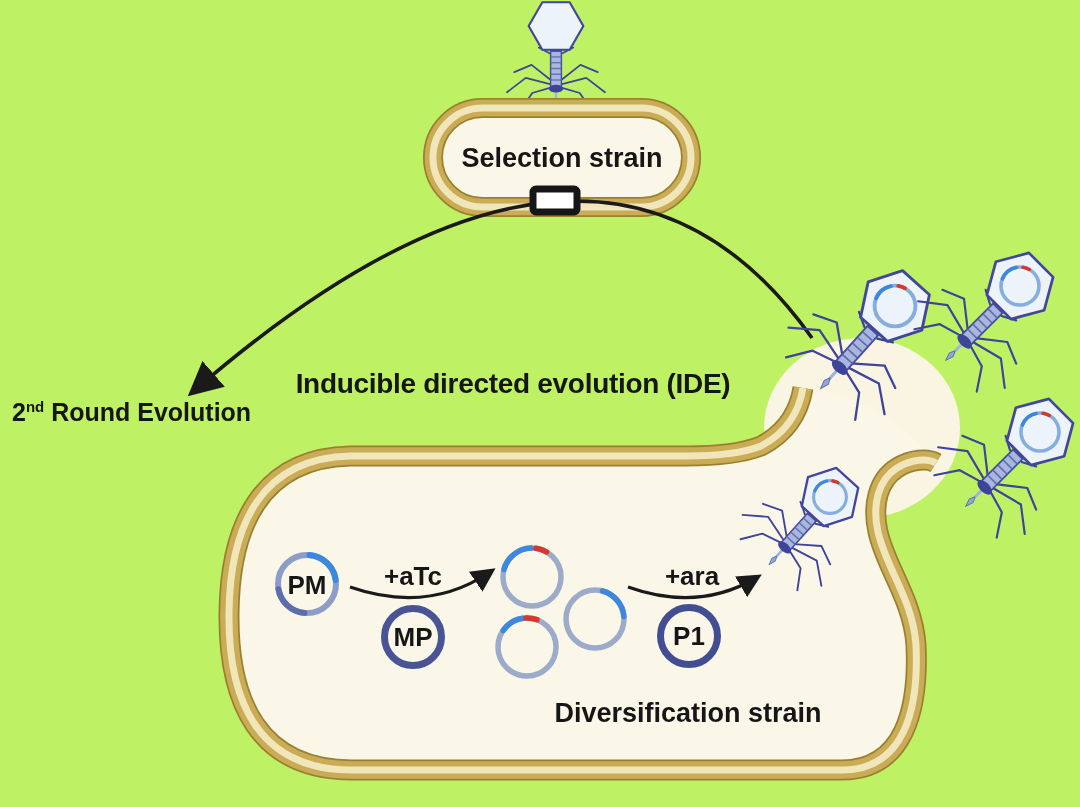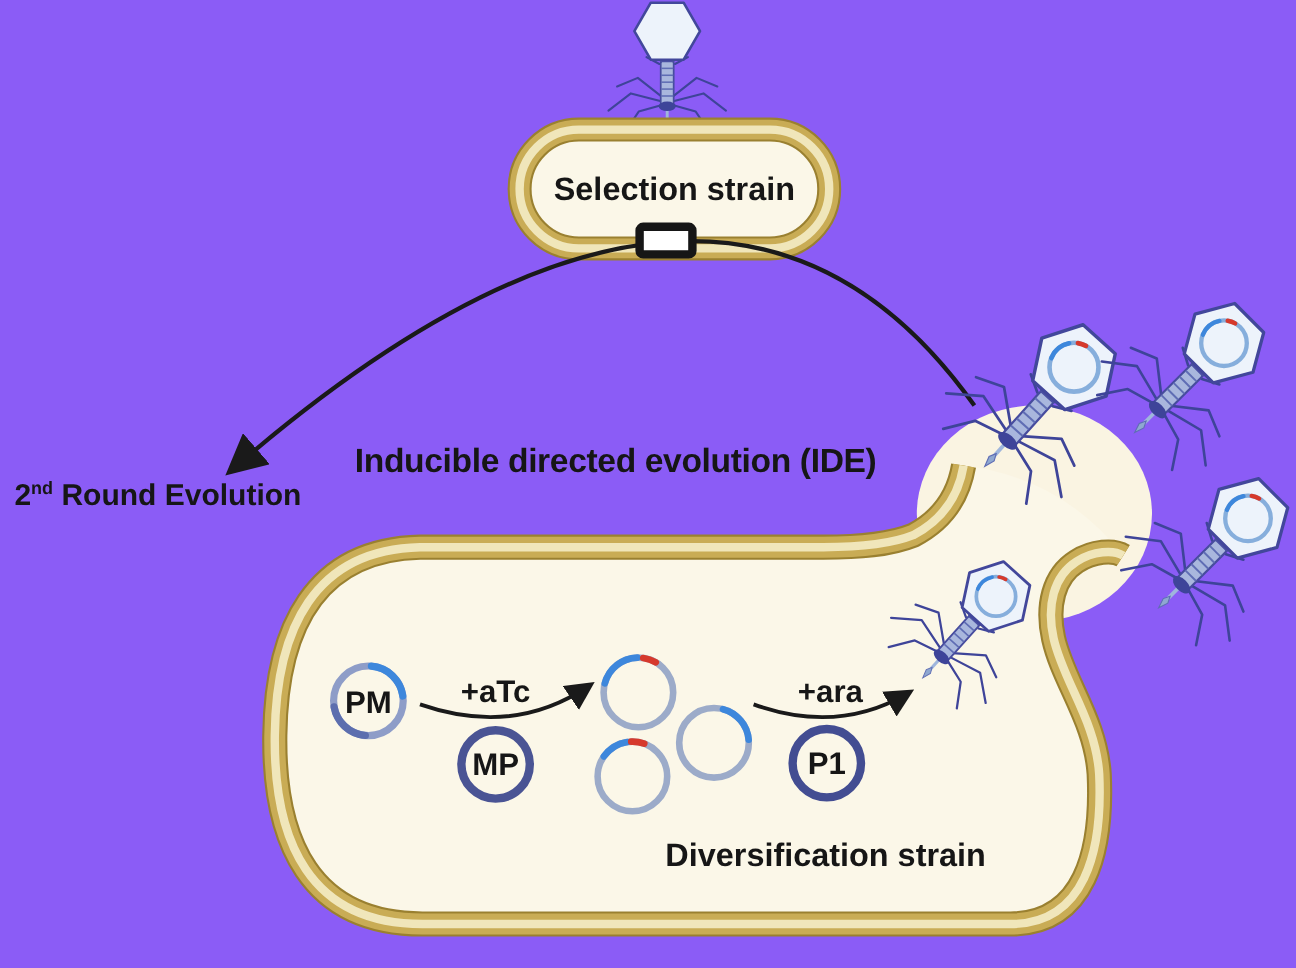--- a/index.html
+++ b/index.html
@@ -1,16 +1,16 @@
 <!DOCTYPE html>
 <html><head>
 <meta charset="utf-8">
 <style>
   html,body{margin:0;padding:0;background:#ffffff;}
-  .stage{position:relative;width:1080px;height:807px;background:#8b5cf6;overflow:hidden;}
+  .stage{position:relative;width:1080px;height:807px;background:#bef264;overflow:hidden;}
   svg{display:block;}
   text{font-family:"Liberation Sans","DejaVu Sans",sans-serif;font-weight:700;fill:#161616;}
 </style>
 </head>
 <body>
 
 <div class="stage">
 <svg width="1080" height="807" viewBox="0 0 1080 807">
   <defs>
     <marker id="ah-big" viewBox="0 0 10 10" refX="7.2" refY="5" markerWidth="9.5" markerHeight="9.5" orient="auto-start-reverse">

